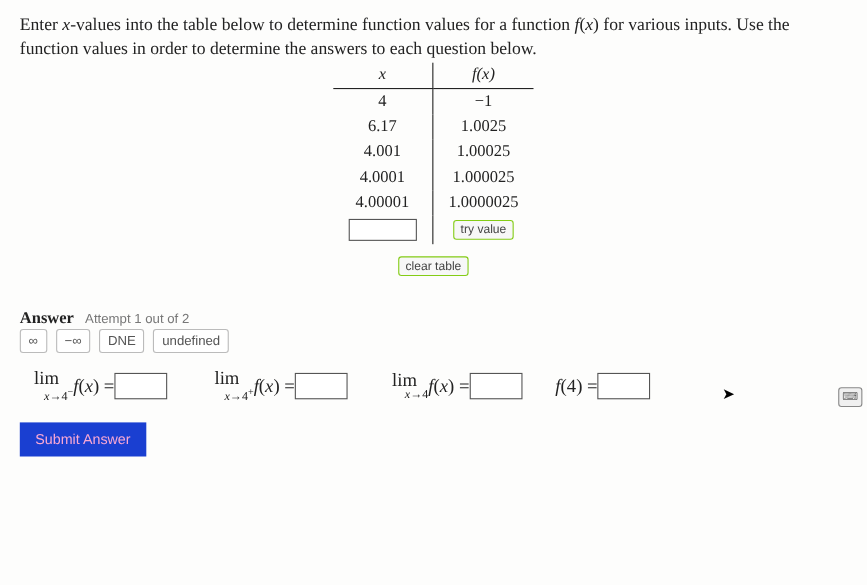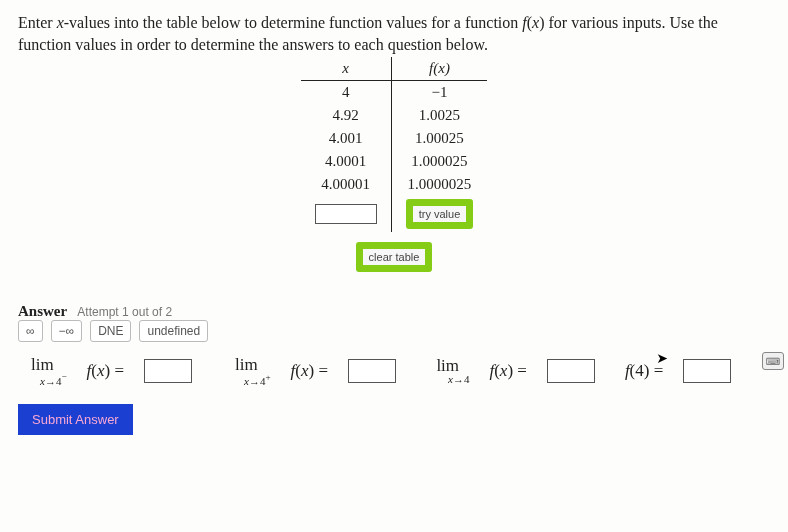--- a/index.html
+++ b/index.html
@@ -40,21 +40,21 @@
     width: 62px;
     height: 20px;
     border: 1px solid #555;
     font-size: 13px;
     text-align: center;
     background: #fff;
   }
   .small-btn {
     font-size: 11px;
     padding: 2px 6px;
-    border: 7px solid #84cc16;
+    border: 1px solid #84cc16;
     background: #f7f7f7;
     border-radius: 3px;
     cursor: pointer;
     font-family: Arial, sans-serif;
     color: #444;
   }
   .clear-row { text-align: center; margin-bottom: 30px; }
   .answer-section { margin-top: 22px; }
   .answer-header { font-size: 15px; font-family: Arial, sans-serif; }
   .answer-header b { font-weight: bold; font-family: Georgia, serif; font-size: 15px; }
@@ -72,21 +72,21 @@
     color: #555;
   }
   .limits-row {
     display: flex;
     align-items: center;
     gap: 30px;
     font-family: 'Times New Roman', serif;
     font-size: 17px;
     flex-wrap: nowrap;
   }
-  .lim-block { display: flex; align-items: center; gap: 20px; }
+  .lim-block { display: flex; align-items: center; gap: 0; }
   .lim-stack { display: inline-flex; flex-direction: column; align-items: center; line-height: 1; }
   .lim-top { font-size: 17px; }
   .lim-bot { font-size: 11px; margin-left: 22px; }
   .ans-box {
     width: 48px;
     height: 24px;
     border: 1px solid #555;
     background: #fff;
     display: inline-block;
     vertical-align: middle;
@@ -134,21 +134,21 @@
       <th>x</th>
       <th><span class="math-i">f</span>(<span class="math-i">x</span>)</th>
     </tr>
   </thead>
   <tbody>
     <tr>
         <td>4</td>
         <td>−1</td>
       </tr>
     <tr>
-        <td>4.92</td>
+        <td>6.17</td>
         <td>1.0025</td>
       </tr>
     <tr>
         <td>4.001</td>
         <td>1.00025</td>
       </tr>
     <tr>
         <td>4.0001</td>
         <td>1.000025</td>
       </tr>

